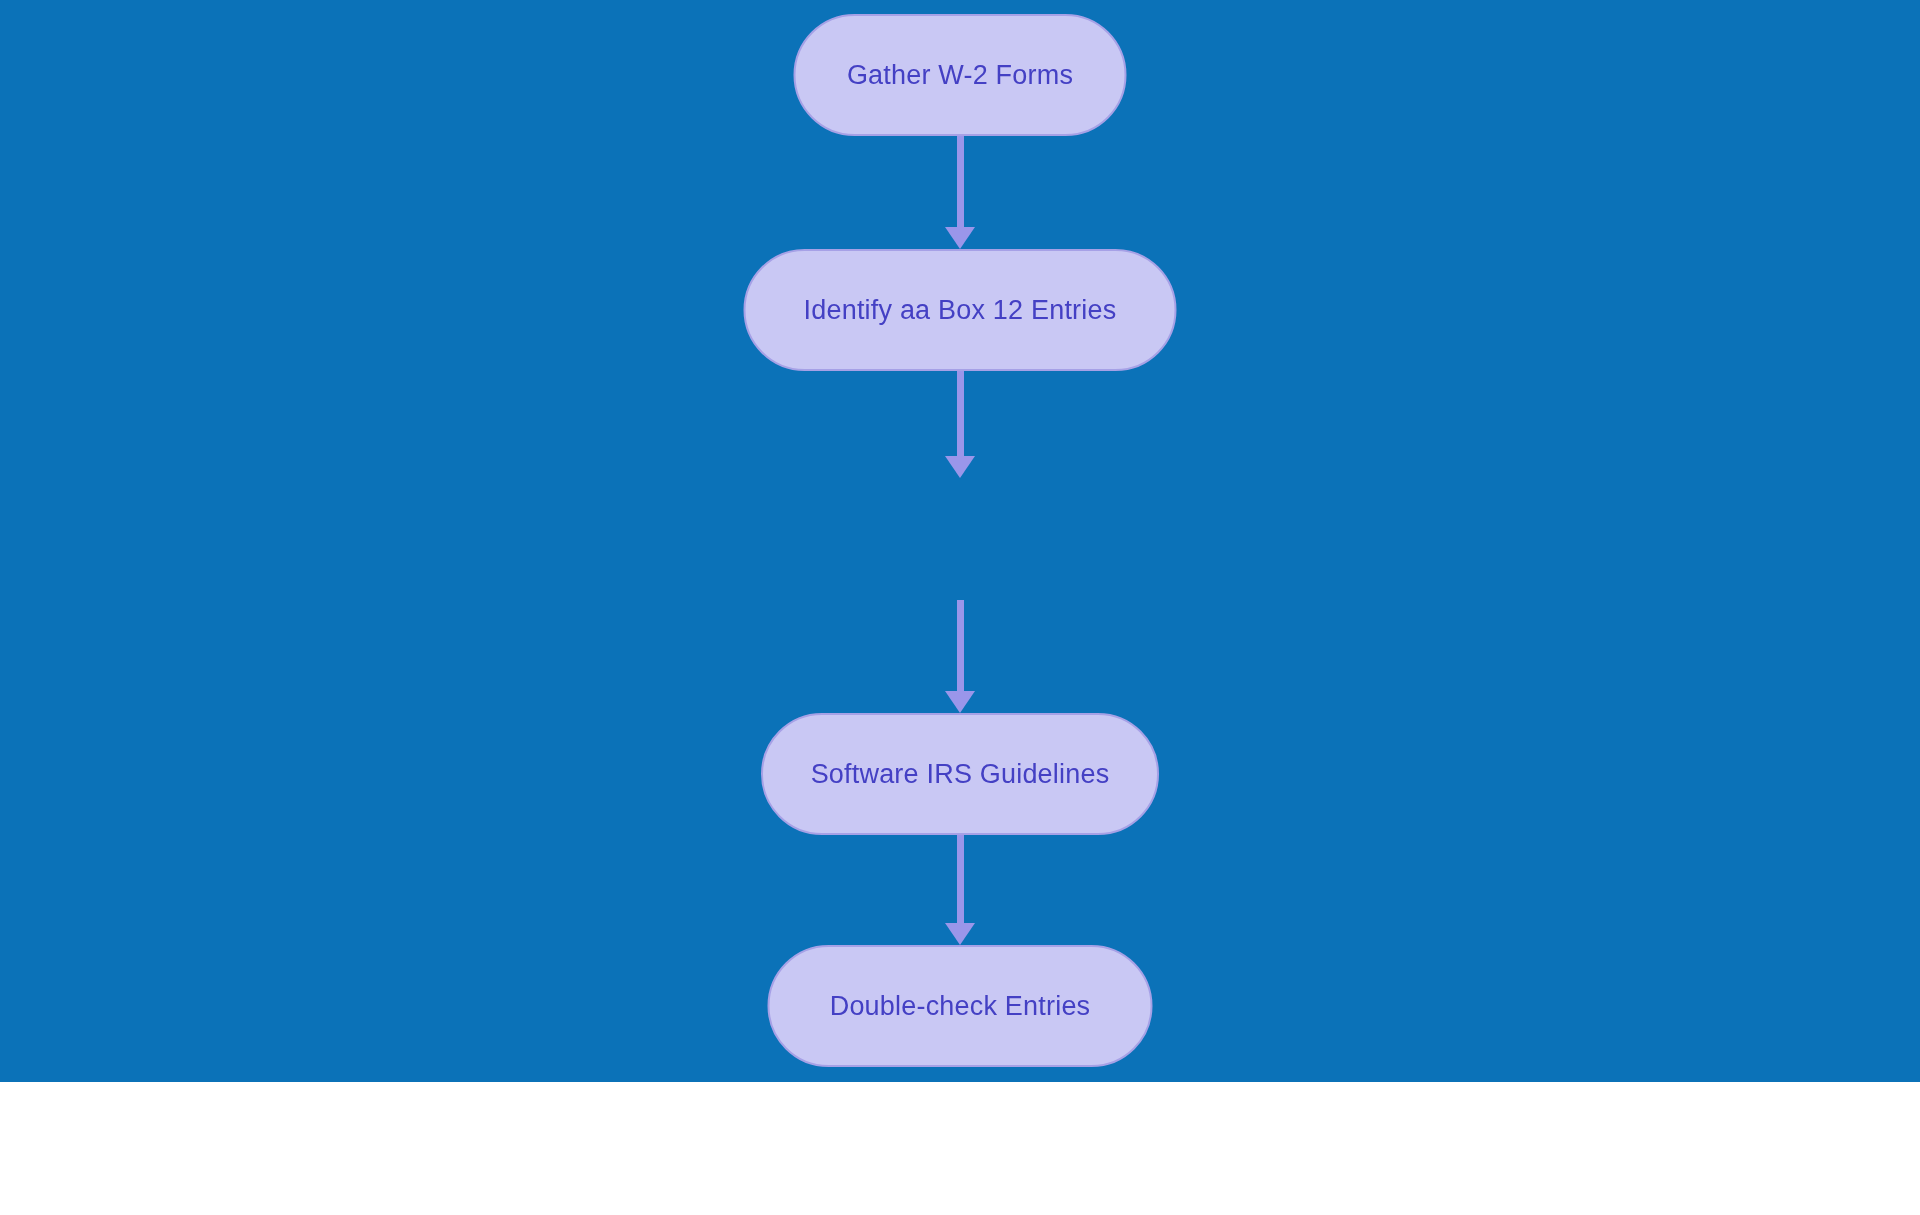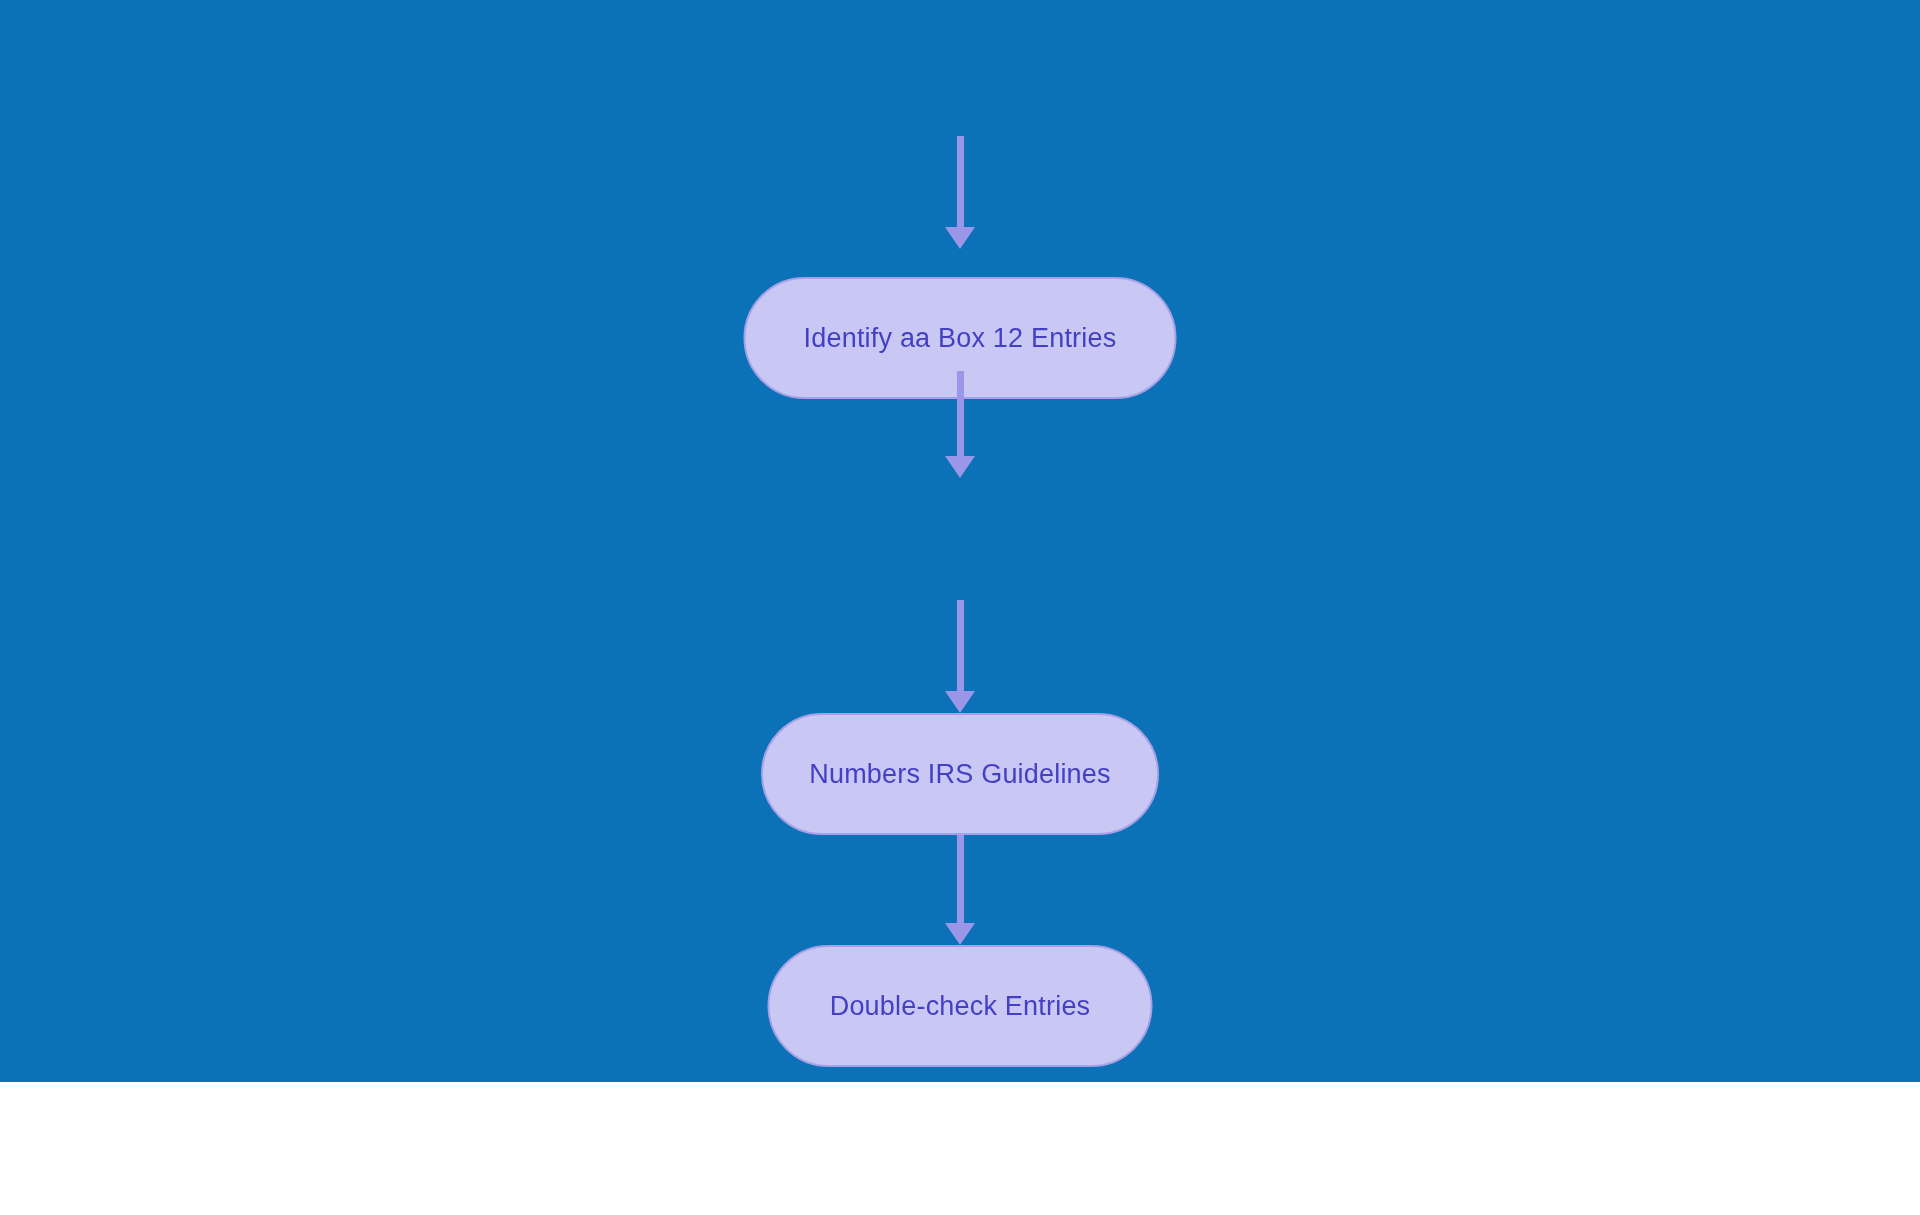--- a/index.html
+++ b/index.html
@@ -27,21 +27,21 @@
     background: var(--node-fill, #c9c8f4);
     border: 2px solid var(--node-border, #a6a1e6);
     border-radius: 64px;
     box-sizing: border-box;
     color: var(--node-text, #4440c4);
     font-size: 27px;
     letter-spacing: 0.2px;
     white-space: nowrap;
   }
   .node.n1 { top: 14px;  width: 333px; }
-  .node.n2 { top: 249px; width: 433px; margin-top: 28px; }
+  .node.n2 { top: 249px; width: 433px; }
   .node.n3 { top: 478px; width: 499px; }
   .node.n4 { top: 713px; width: 398px; }
   .node.n5 { top: 945px; width: 385px; }
 
   
   .arrow {
     position: absolute;
     left: 50%;
     transform: translateX(-50%);
     width: 30px;
@@ -70,20 +70,23 @@
     left: 0; top: 1082px;
     width: 1920px; height: 133px;
     background: var(--footer-bg, #ffffff);
   }
 </style>
 </head>
 <body>
 
 <div class="stage">
 
+  <div class="node n1">
+    <span>Gather W-2 Forms</span>
+  </div>
 
   <div class="arrow a1">
     <div class="shaft"></div>
     <div class="head"></div>
   </div>
 
   <div class="node n2">
     <span>Identify aa Box 12 Entries</span>
   </div>
 
@@ -92,21 +95,21 @@
     <div class="head"></div>
   </div>
 
 
   <div class="arrow a3">
     <div class="shaft"></div>
     <div class="head"></div>
   </div>
 
   <div class="node n4">
-    <span>Numbers IRS Guidelines</span>
+    <span>Software IRS Guidelines</span>
   </div>
 
   <div class="arrow a4">
     <div class="shaft"></div>
     <div class="head"></div>
   </div>
 
   <div class="node n5">
     <span>Double-check Entries</span>
   </div>

